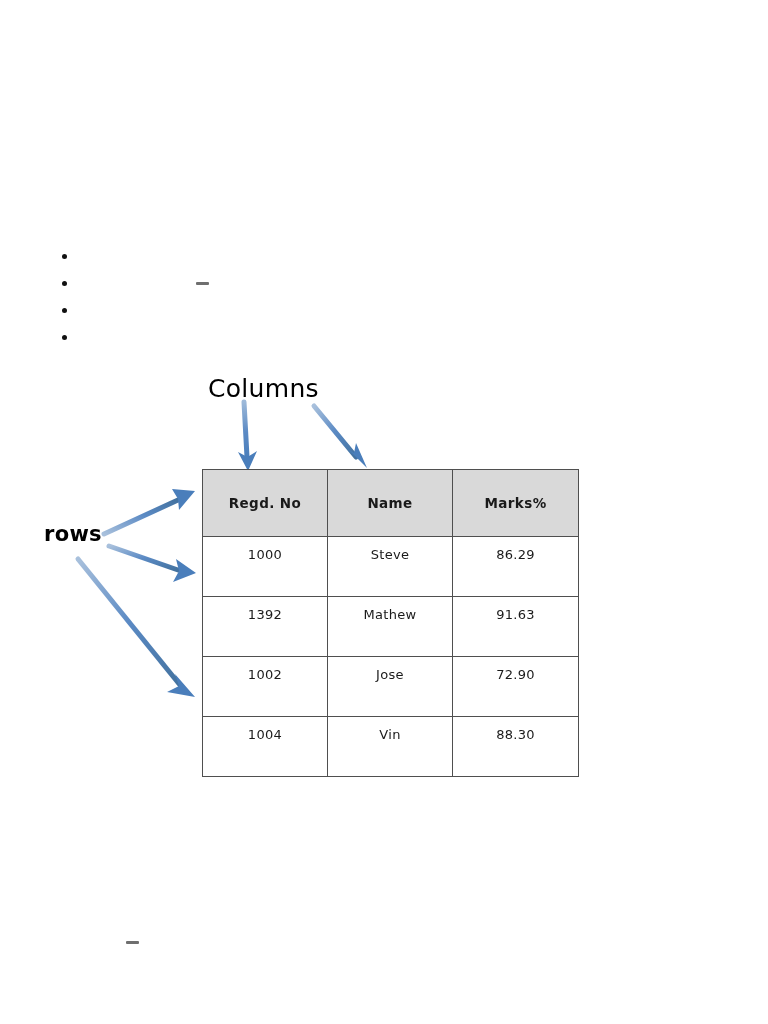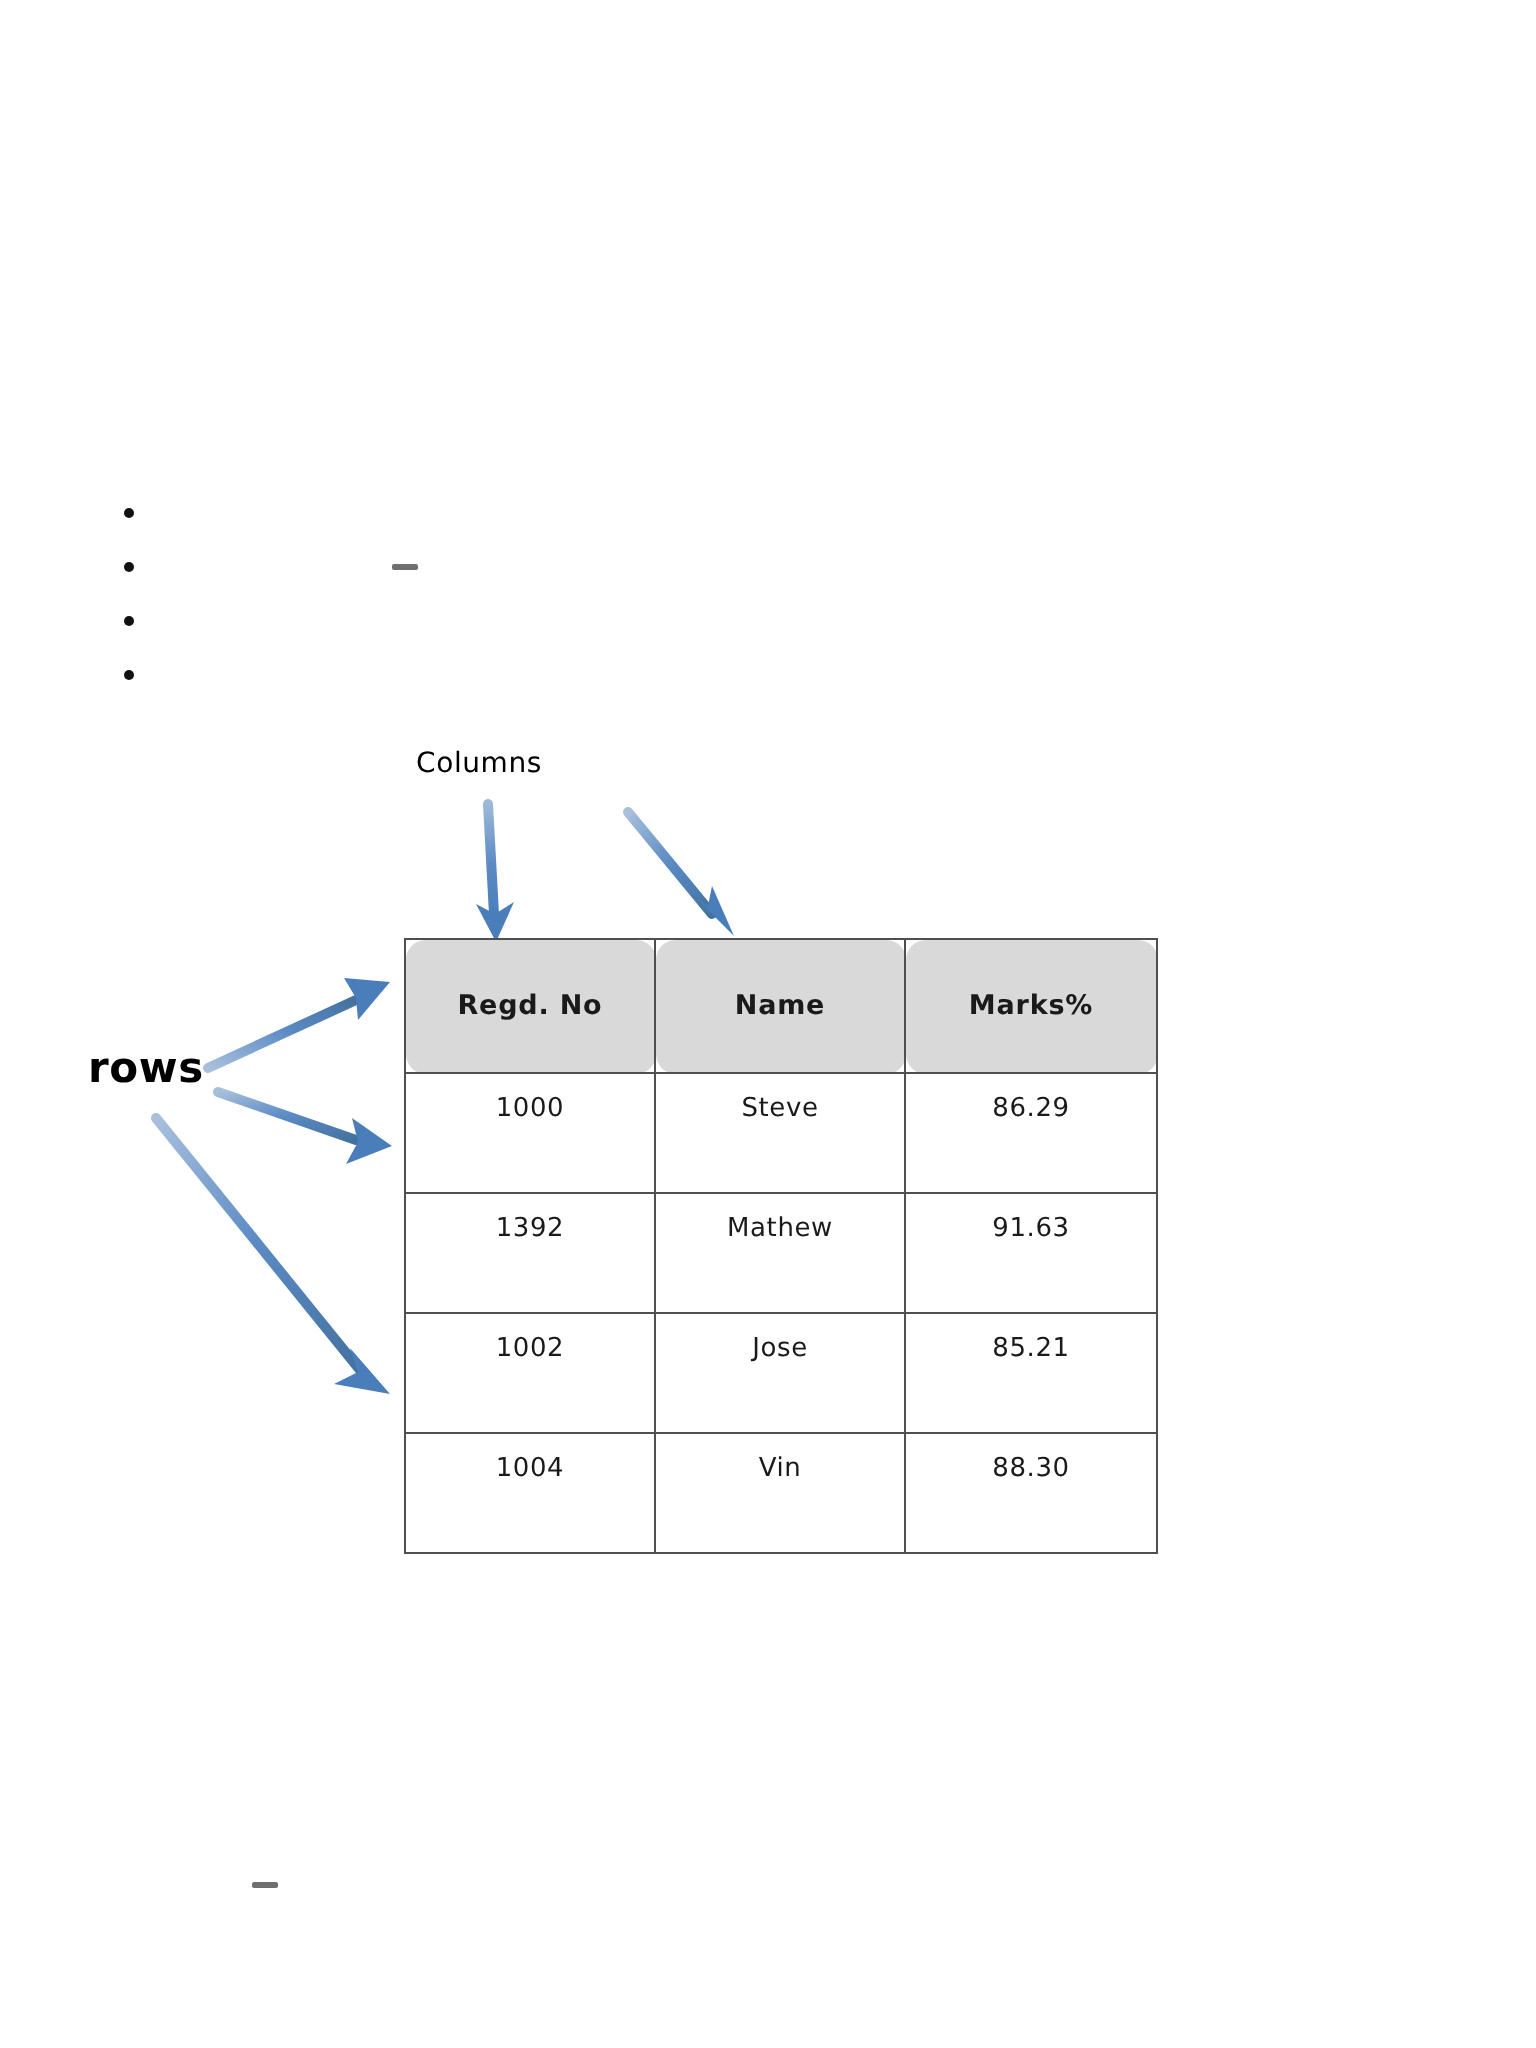--- a/index.html
+++ b/index.html
@@ -74,21 +74,21 @@
   
   .annot-label {
     position: absolute;
     font-family: "DejaVu Sans", sans-serif;
     color: #000000;
     white-space: pre;
   }
   #label-columns {
     left: 208px;
     top: 374px;
-    font-size: 14px;
+    font-size: 25px;
     letter-spacing: 0.3px;
   }
   #label-rows {
     left: 44px;
     top: 522px;
     font-size: 21px;
     letter-spacing: 0.3px;
     font-weight: bold;
   }
 
@@ -121,21 +121,20 @@
     font-family: "DejaVu Sans", sans-serif;
     color: #1a1a1a;
   }
   table.data-table th {
     background: #d9d9d9;
     height: 64px;
     font-size: 13.5px;
     font-weight: bold;
     letter-spacing: 0.4px;
     vertical-align: middle;
-    border-radius: 10px;
   }
   table.data-table td {
     background: #ffffff;
     height: 60px;
     font-size: 13px;
     font-weight: normal;
     vertical-align: top;
     padding-top: 10px;
     box-sizing: border-box;
     letter-spacing: 0.3px;
@@ -240,21 +239,21 @@
           <td>86.29</td>
         </tr>
         <tr>
           <td>1392</td>
           <td>Mathew</td>
           <td>91.63</td>
         </tr>
         <tr>
           <td>1002</td>
           <td>Jose</td>
-          <td>85.21</td>
+          <td>72.90</td>
         </tr>
         <tr>
           <td>1004</td>
           <td>Vin</td>
           <td>88.30</td>
         </tr>
       </tbody>
     </table>
   </div>
 

